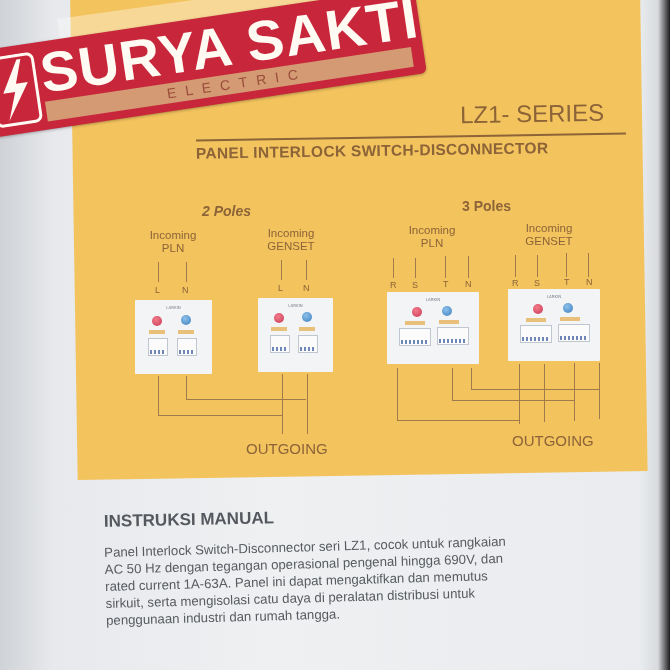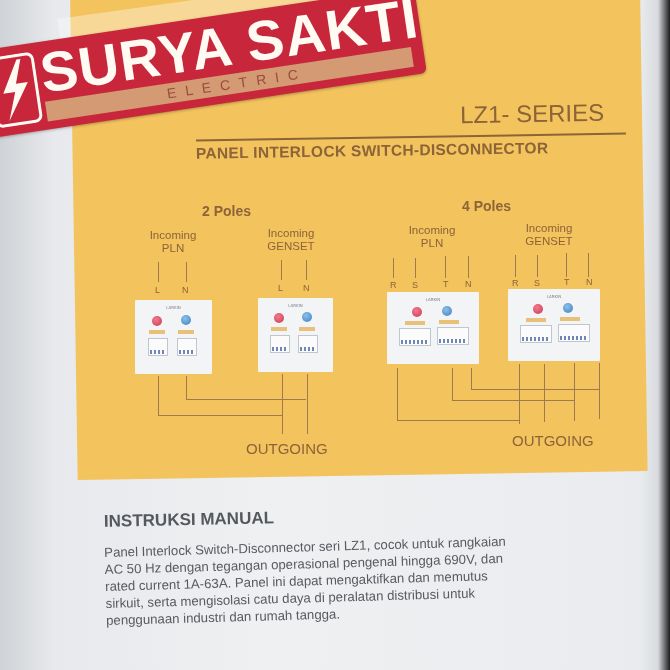--- a/index.html
+++ b/index.html
@@ -80,21 +80,21 @@
       <polygon points="30,6 12,38 24,38 14,66 38,30 26,30 34,6" fill="#fffaf2"></polygon>
     </svg>
     <div class="logo-text">SURYA SAKTI</div>
     <div class="logo-sub">ELECTRIC</div>
   </div>
 
   <div class="series brown">LZ1- SERIES</div>
   <div class="rule"></div>
   <div class="subtitle brown">PANEL INTERLOCK SWITCH-DISCONNECTOR</div>
 
-  <div class="poles brown" style="left:202px; top:203px;">2 Poles</div>
+  <div class="poles brown" style="left:202px; top:203px;font-style:italic;">2 Poles</div>
   <div class="inc brown" style="left:138px; top:229px; width:70px;">
     <div>Incoming</div>
     <div>PLN</div>
   </div>
   <div class="inc brown" style="left:256px; top:227px; width:70px;">
     <div>Incoming</div>
     <div>GENSET</div>
   </div>
   <div class="vline" style="left:158px; top:262px; height:20px;"></div>
   <div class="vline" style="left:186px; top:262px; height:20px;"></div>
@@ -129,21 +129,21 @@
   </div>
 
   <div class="vline" style="left:158px; top:376px; height:40px;"></div>
   <div class="vline" style="left:186px; top:376px; height:24px;"></div>
   <div class="hline" style="left:186px; top:399px; width:120px;"></div>
   <div class="hline" style="left:158px; top:415px; width:124px;"></div>
   <div class="vline" style="left:282px; top:374px; height:60px;"></div>
   <div class="vline" style="left:307px; top:374px; height:60px;"></div>
   <div class="outgoing brown" style="left:246px; top:440px;">OUTGOING</div>
 
-  <div class="poles brown" style="left:462px; top:198px;">4 Poles</div>
+  <div class="poles brown" style="left:462px; top:198px;">3 Poles</div>
   <div class="inc brown" style="left:397px; top:224px; width:70px;">
     <div>Incoming</div>
     <div>PLN</div>
   </div>
   <div class="inc brown" style="left:514px; top:222px; width:70px;">
     <div>Incoming</div>
     <div>GENSET</div>
   </div>
   <div class="vline" style="left:393px; top:258px; height:20px;"></div>
   <div class="vline" style="left:415px; top:258px; height:20px;"></div>

